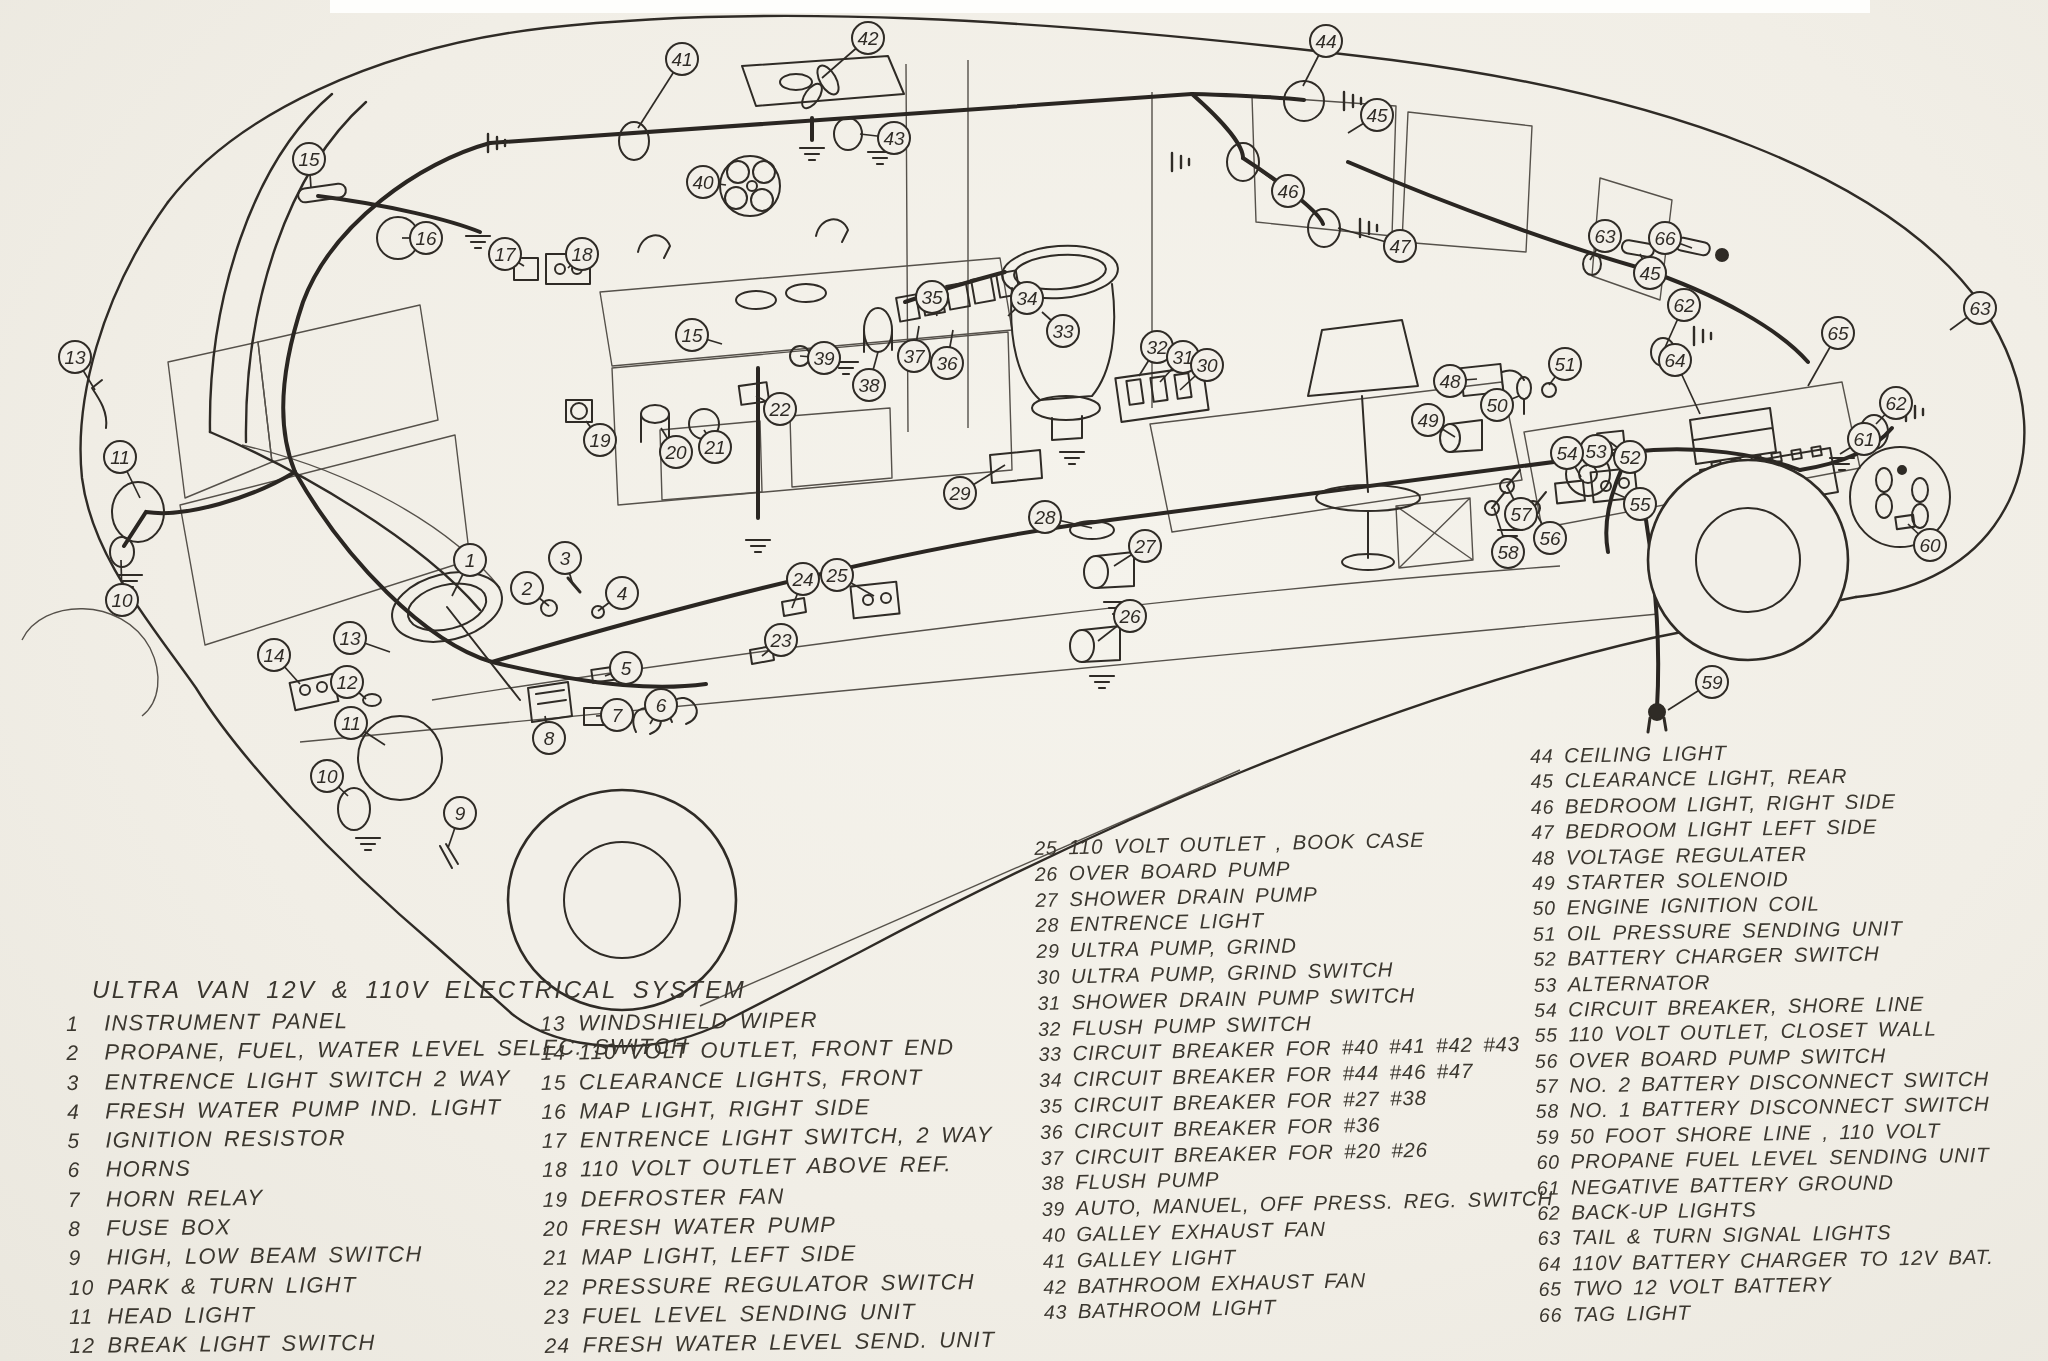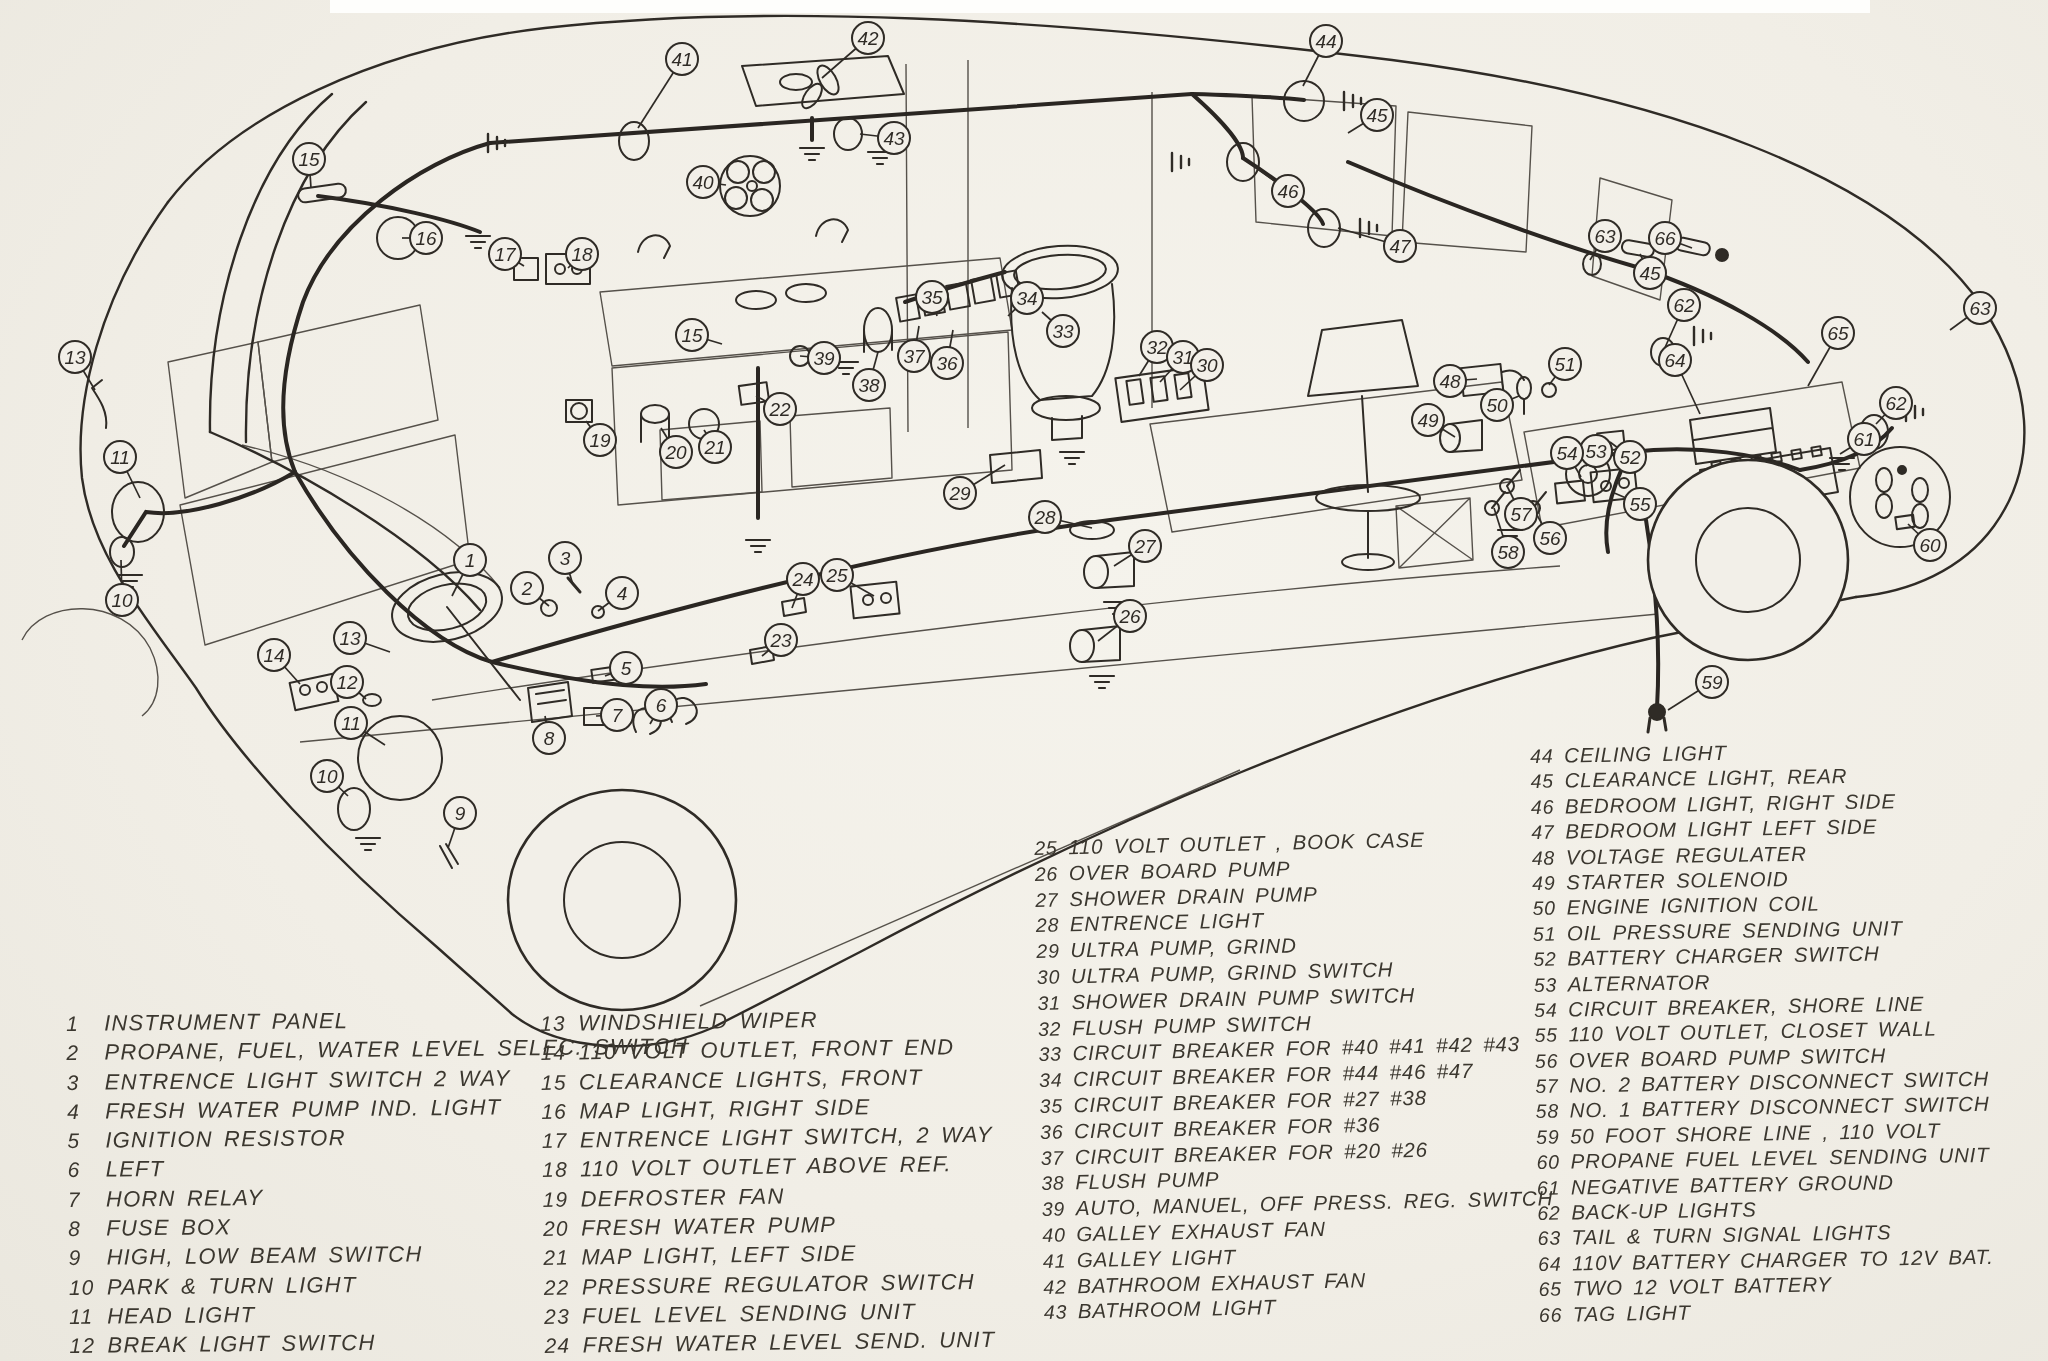--- a/index.html
+++ b/index.html
@@ -646,20 +646,21 @@
           <text x="1665" y="244.5" text-anchor="middle" font-family="&quot;Liberation Sans&quot;, sans-serif" font-style="italic" font-size="19" fill="#2f2b26">66</text>
         </g>
         <g>
           <line x1="1650" y1="273" x2="1640" y2="254" stroke="#2f2b26" stroke-width="1.7"></line>
           <circle cx="1650" cy="273" r="16" fill="#f2efe8" stroke="#2f2b26" stroke-width="2"></circle>
           <text x="1650" y="279.5" text-anchor="middle" font-family="&quot;Liberation Sans&quot;, sans-serif" font-style="italic" font-size="19" fill="#2f2b26">45</text>
         </g>
       </g>
   </svg>
 
+  <div class="title">ULTRA VAN  12V &amp; 110V ELECTRICAL SYSTEM</div>
 
   <div class="legend-col c1">
       <div class="li">
         <span class="num">1</span>
         <span class="lbl">INSTRUMENT PANEL</span>
       </div>
       <div class="li">
         <span class="num">2</span>
         <span class="lbl">PROPANE, FUEL, WATER LEVEL SELEC. SWITCH</span>
       </div>
@@ -670,21 +671,21 @@
       <div class="li">
         <span class="num">4</span>
         <span class="lbl">FRESH WATER PUMP IND. LIGHT</span>
       </div>
       <div class="li">
         <span class="num">5</span>
         <span class="lbl">IGNITION RESISTOR</span>
       </div>
       <div class="li">
         <span class="num">6</span>
-        <span class="lbl">LEFT</span>
+        <span class="lbl">HORNS</span>
       </div>
       <div class="li">
         <span class="num">7</span>
         <span class="lbl">HORN RELAY</span>
       </div>
       <div class="li">
         <span class="num">8</span>
         <span class="lbl">FUSE BOX</span>
       </div>
       <div class="li">

